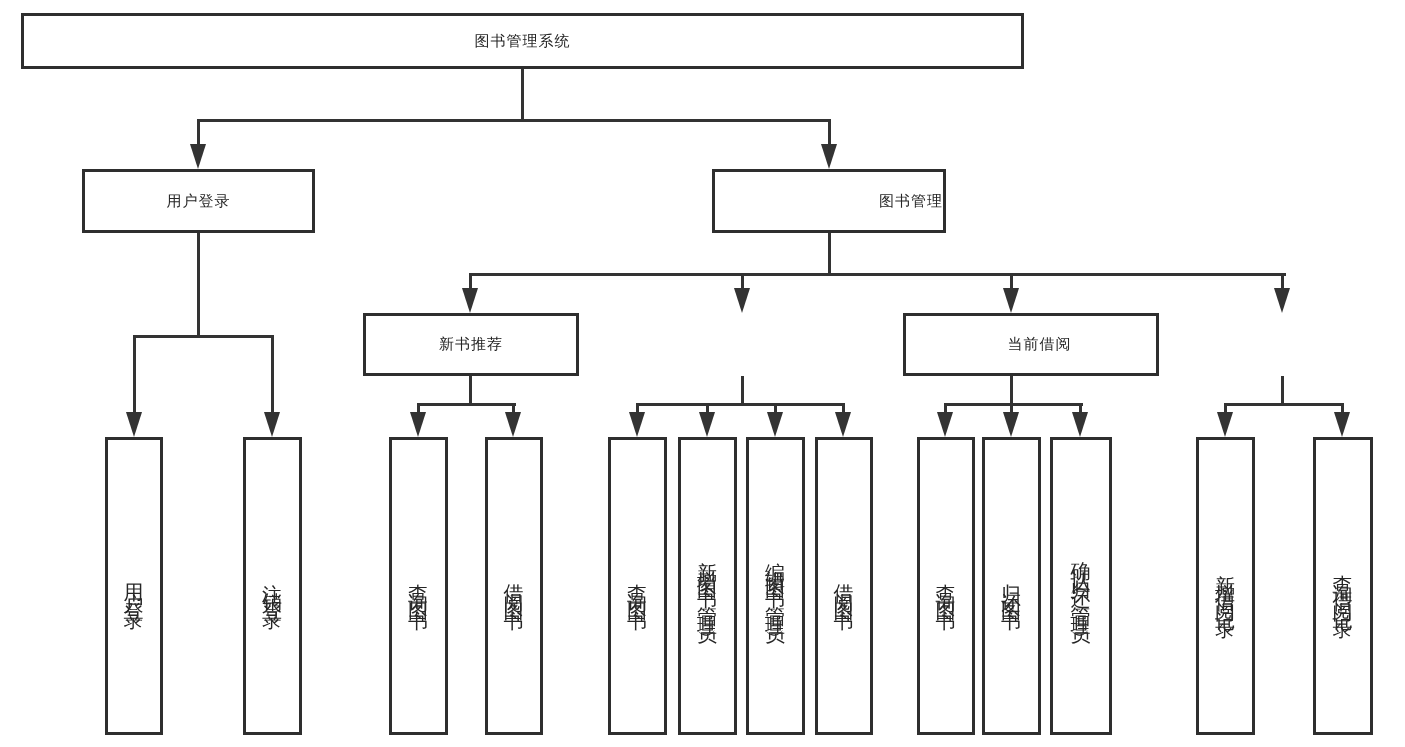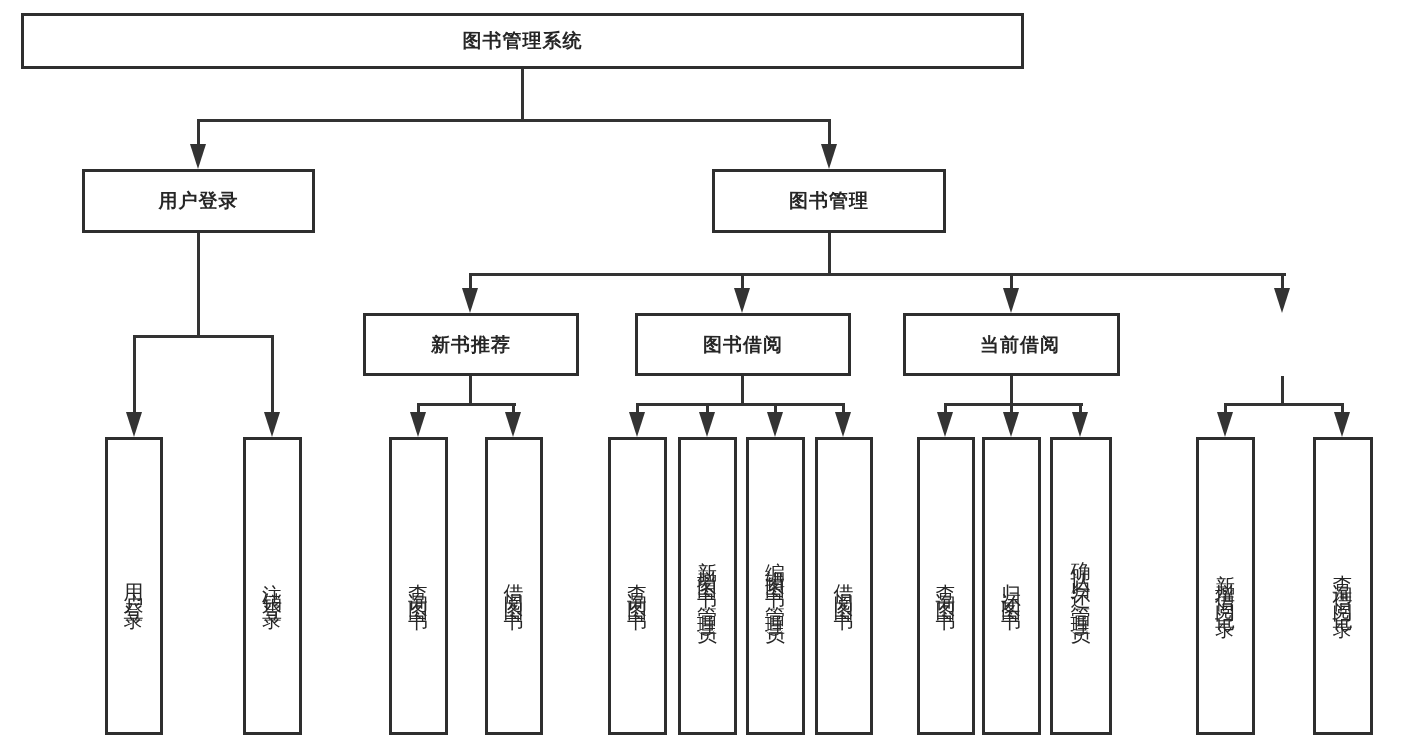--- a/index.html
+++ b/index.html
@@ -18,21 +18,21 @@
   .node {
     position: absolute;
     background: #ffffff;
     border: 3px solid #2e2e2e;
     display: flex;
     align-items: center;
     justify-content: center;
     color: #262626;
     z-index: 2;
   }
-  .h-node { font-size: 19px; letter-spacing: 1px; white-space: nowrap; font-weight: bold; }
+  .h-node { font-size: 15px; letter-spacing: 1px; white-space: nowrap; }
   .v-node .lbl {
     writing-mode: vertical-rl;
     text-orientation: mixed;
     font-size: 20px;
     letter-spacing: 9px;
     line-height: 1.1;
     white-space: nowrap;
   }
 
   
@@ -72,21 +72,21 @@
   <div class="line lv" style="left:521px; top:68px; height:53px;"></div>
   <div class="line lh" style="left:197px; top:119px; width:634px;"></div>
   <div class="line lv" style="left:197px; top:119px; height:29px;"></div>
   <div class="arr" style="left:190px; top:144px;"></div>
   <div class="line lv" style="left:828px; top:119px; height:29px;"></div>
   <div class="arr" style="left:821px; top:144px;"></div>
 
   <div class="node h-node" style="left:82px; top:169px; width:233px; height:64px;">
     <span>用户登录</span>
   </div>
-  <div class="node h-node" style="left:712px; top:169px; width:234px; height:64px;">
+  <div class="node h-node" style="left:712px; top:169px; width:234px; height:64px;justify-content:flex-end;">
     <span>图书管理</span>
   </div>
 
   <div class="line lv" style="left:197px; top:233px; height:105px;"></div>
   <div class="line lh" style="left:133px; top:335px; width:141px;"></div>
   <div class="line lv" style="left:133px; top:335px; height:80px;"></div>
   <div class="arr" style="left:126px; top:412px;"></div>
   <div class="line lv" style="left:271px; top:335px; height:80px;"></div>
   <div class="arr" style="left:264px; top:412px;"></div>
 
@@ -97,24 +97,21 @@
   <div class="line lv" style="left:741px; top:273px; height:18px;"></div>
   <div class="arr" style="left:734px; top:288px;"></div>
   <div class="line lv" style="left:1010px; top:273px; height:18px;"></div>
   <div class="arr" style="left:1003px; top:288px;"></div>
   <div class="line lv" style="left:1281px; top:273px; height:18px;"></div>
   <div class="arr" style="left:1274px; top:288px;"></div>
 
   <div class="node h-node" style="left:363px; top:313px; width:216px; height:63px;">
     <span>新书推荐</span>
   </div>
-  <div class="node h-node" style="left:635px; top:313px; width:216px; height:63px;">
-    <span>图书借阅</span>
-  </div>
-  <div class="node h-node" style="left:903px; top:313px; width:217px; height:63px;padding-left:17px;">
+  <div class="node h-node" style="left:903px; top:313px; width:256px; height:63px;padding-left:17px;">
     <span>当前借阅</span>
   </div>
 
   <div class="line lv" style="left:469px; top:376px; height:30px;"></div>
   <div class="line lh" style="left:417px; top:403px; width:99px;"></div>
   <div class="line lv" style="left:417px; top:403px; height:12px;"></div>
   <div class="arr" style="left:410px; top:412px;"></div>
   <div class="line lv" style="left:512px; top:403px; height:12px;"></div>
   <div class="arr" style="left:505px; top:412px;"></div>
 

